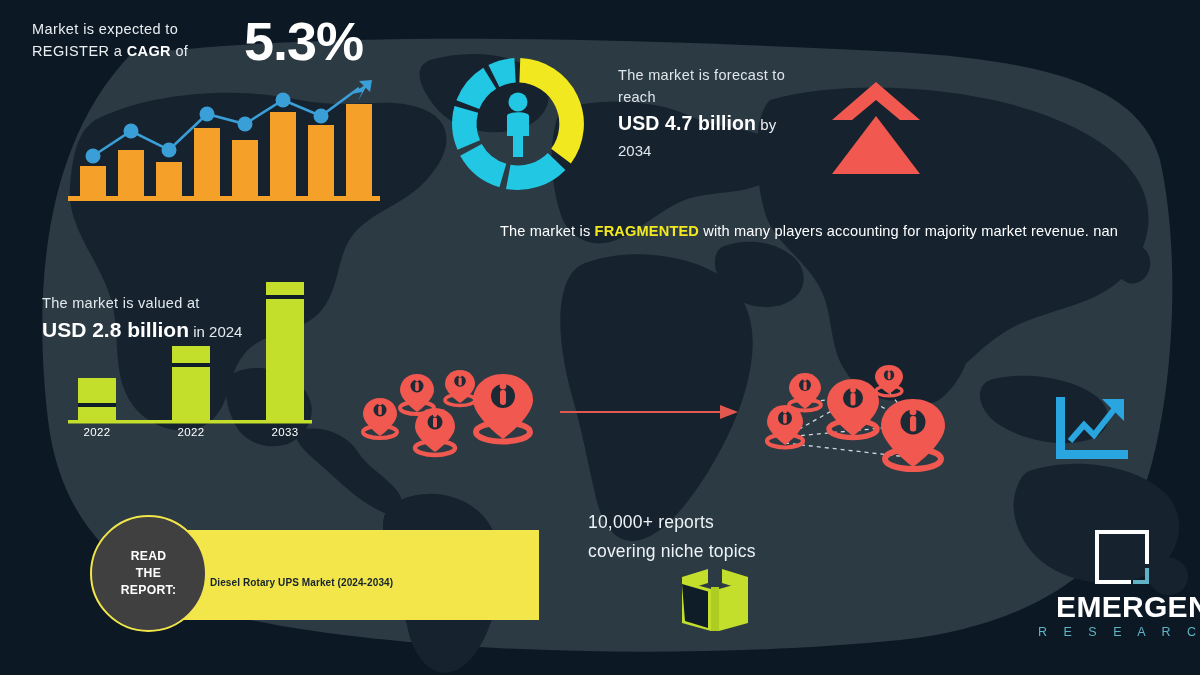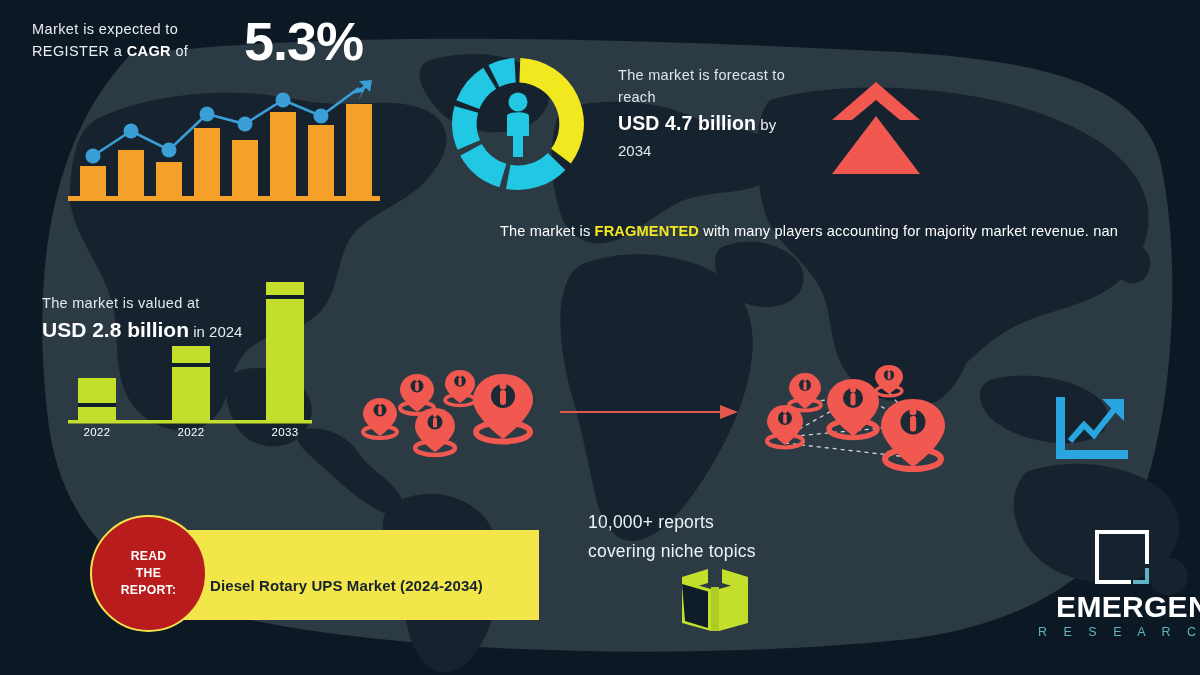--- a/index.html
+++ b/index.html
@@ -72,30 +72,30 @@
   #flow-arrow{ left:560px; top:403px; width:180px; height:18px; }
 
   
   #cta-block{ left:45px; top:515px; width:495px; height:120px; }
   #cta-bar{
     position:absolute; left:97px; top:15px; width:397px; height:90px;
     background:#f2e64a;
   }
   #cta-circle{
     position:absolute; left:45px; top:0px; width:117px; height:117px;
-    border-radius:50%; background:#b91c1c; border:2.5px solid #f2e64a; z-index:3;
+    border-radius:50%; background:#404040; border:2.5px solid #f2e64a; z-index:3;
     display:flex; align-items:center; justify-content:center;
   }
   #cta-circle-label{
     font-size:12.2px; font-weight:bold; line-height:17px; color:#ffffff; text-align:center;
     letter-spacing:.3px;
   }
   #cta-report-title{
     position:absolute; left:165px; top:62px; z-index:4;
-    font-size:15px; font-weight:bold; color:#16232d; letter-spacing:.1px;
+    font-size:10px; font-weight:bold; color:#16232d; letter-spacing:.1px;
   }
 
   
   #reports-block{ left:588px; top:508px; width:260px; }
   #reports-line1, #reports-line2{
     font-size:17.5px; color:#eef3f7; line-height:29px; letter-spacing:.2px;
   }
   #book-icon{ left:678px; top:567px; width:74px; height:66px; }
 
   

